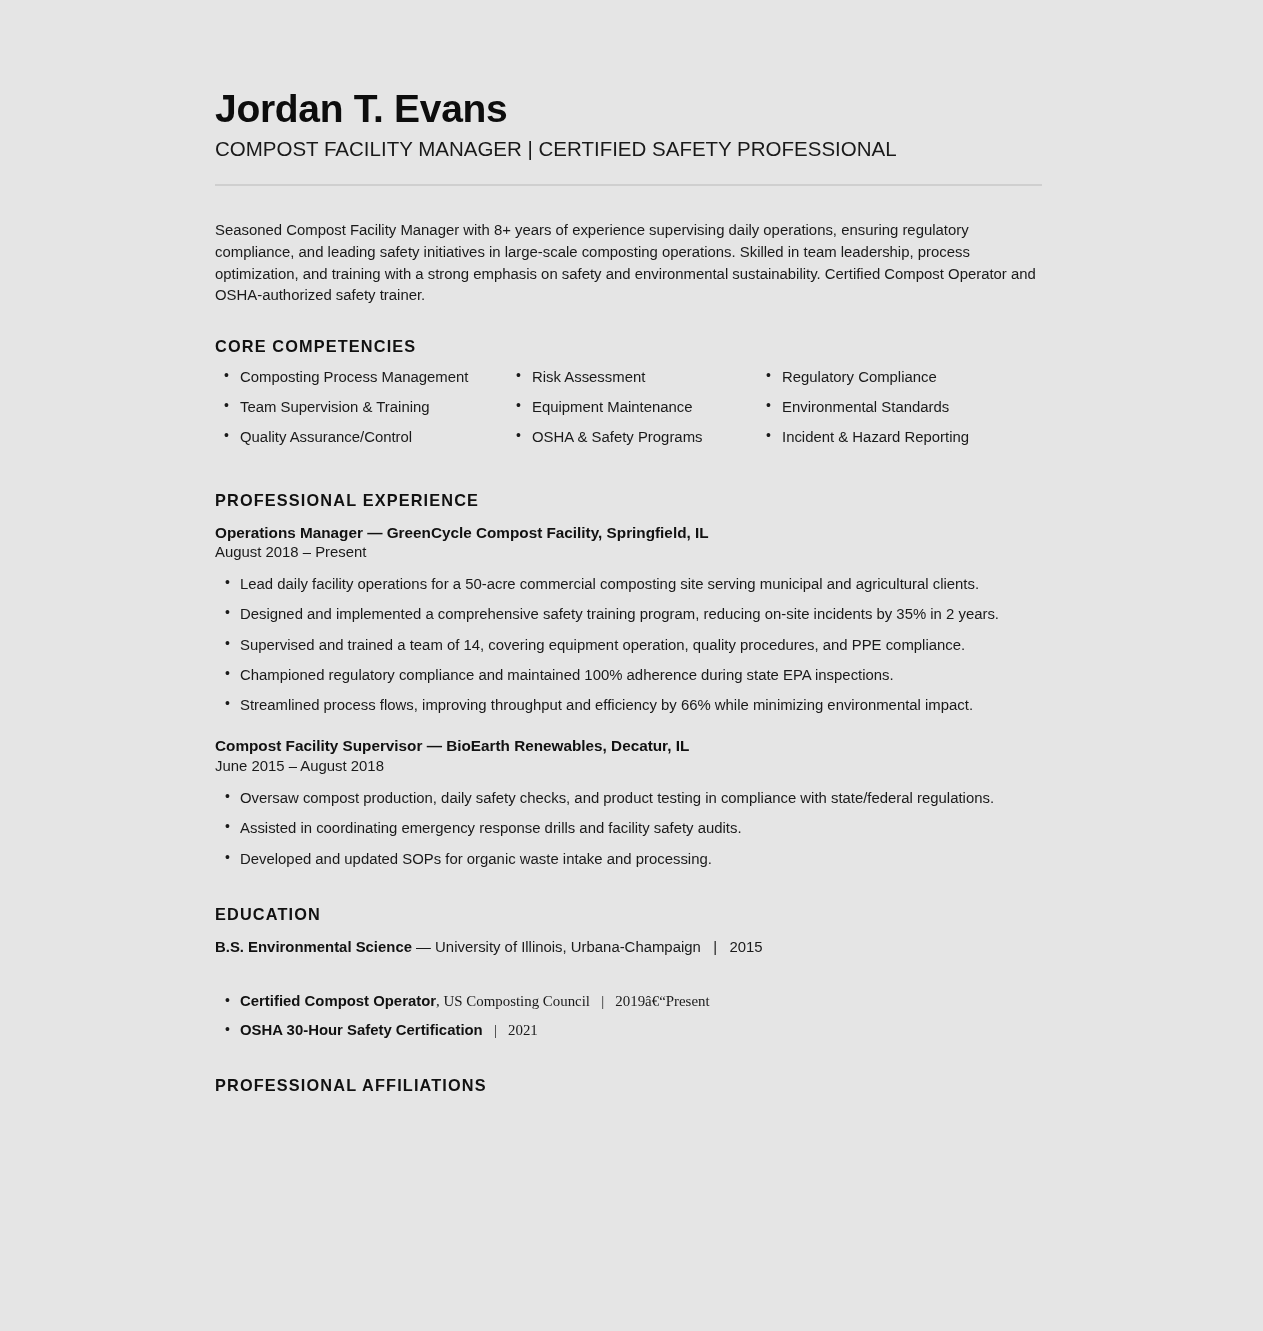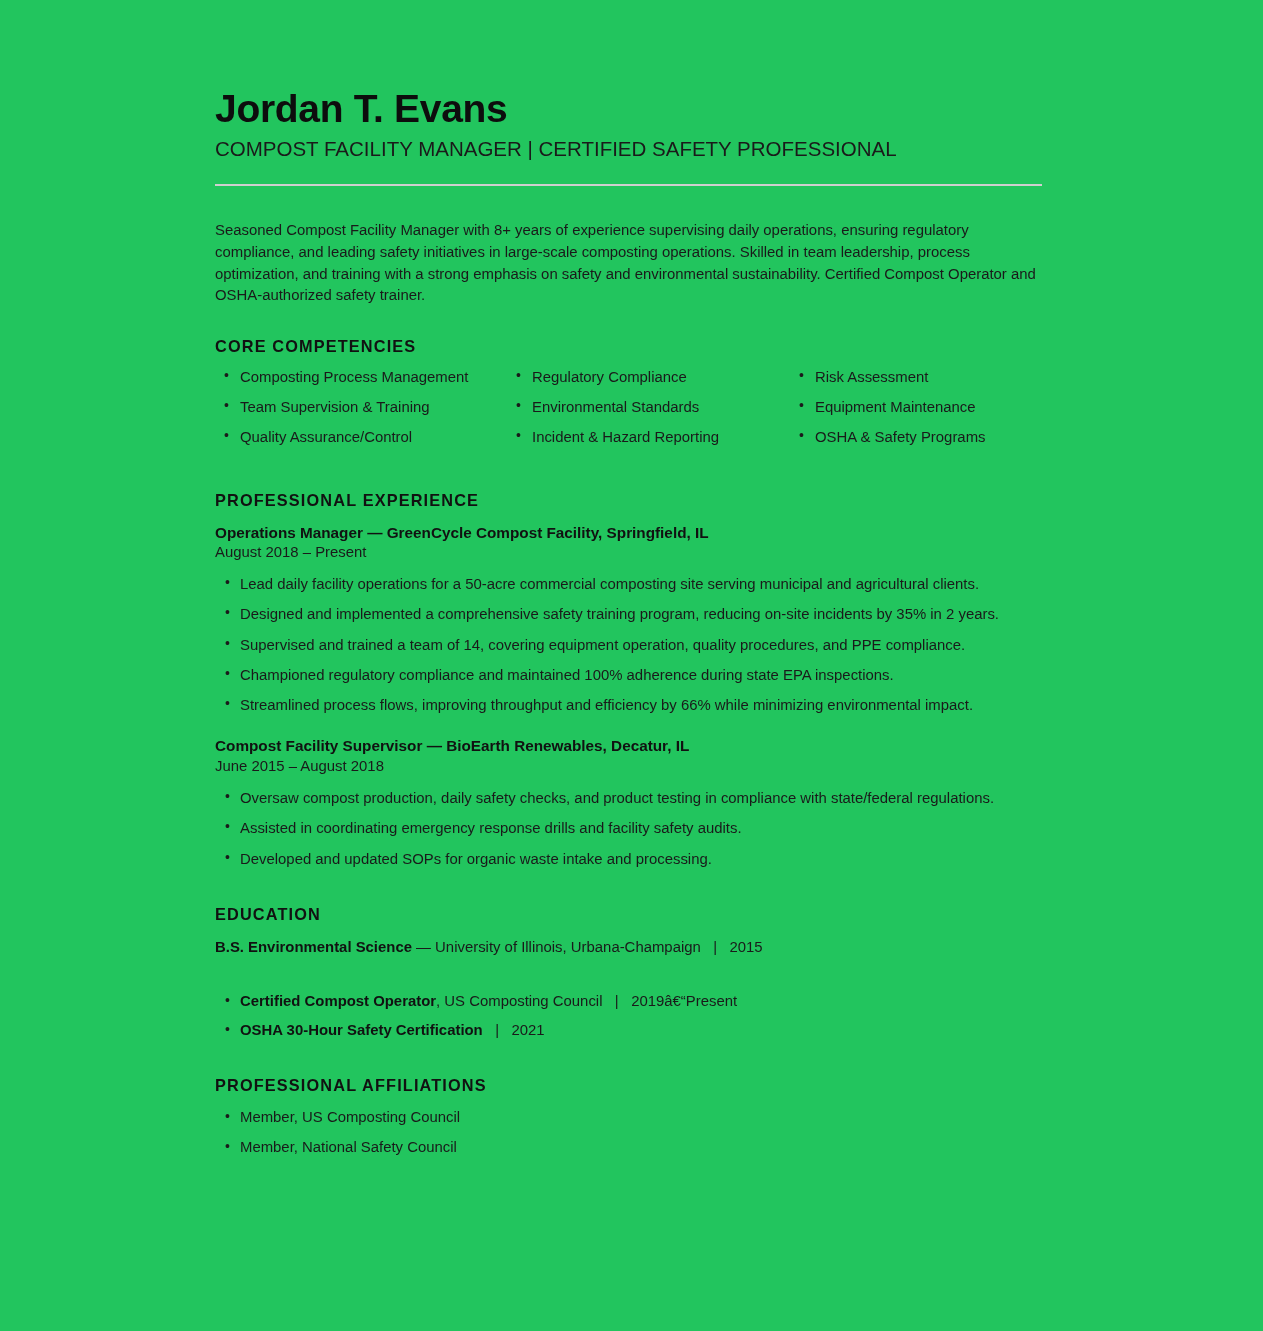--- a/index.html
+++ b/index.html
@@ -12,21 +12,21 @@
     height: 1331px;
     font-family: "Liberation Sans", sans-serif;
     color: #1a1a1a;
     -webkit-font-smoothing: antialiased;
   }
   .page {
     box-sizing: border-box;
     width: 1263px;
     min-height: 1331px;
     padding: 88px 221px 0 215px;
-    background: #22c55e;
+    background: #e5e5e5;
   }
 
   
   .name {
     font-size: 39px;
     font-weight: bold;
     line-height: 1.08;
     letter-spacing: -0.3px;
     margin: 0 0 7px 0;
     color: #0d0d0d;
@@ -183,20 +183,21 @@
     top: -1px;
     font-size: 14px;
     color: #1a1a1a;
   }
   .cert-list .cert-name {
     font-weight: bold;
     color: #111111;
   }
   .cert-list .cert-meta {
     white-space: pre;
+    font-family: Liberation Serif, serif;
   }
 
   
   .affil-list {
     list-style: none;
     margin: 0;
     padding: 0;
   }
   .affil-list li {
     position: relative;
@@ -240,32 +241,32 @@
   <div class="section s-core">
     <h2 class="section-title">CORE COMPETENCIES</h2>
     <div class="competencies">
       <div class="comp-col c1">
         <ul class="comp-list">
           <li>Composting Process Management</li>
           <li>Team Supervision &amp; Training</li>
           <li>Quality Assurance/Control</li>
         </ul>
       </div>
+      <div class="comp-col c3">
+        <ul class="comp-list">
+          <li>Risk Assessment</li>
+          <li>Equipment Maintenance</li>
+          <li>OSHA &amp; Safety Programs</li>
+        </ul>
+      </div>
       <div class="comp-col c2">
         <ul class="comp-list">
           <li>Regulatory Compliance</li>
           <li>Environmental Standards</li>
           <li>Incident &amp; Hazard Reporting</li>
-        </ul>
-      </div>
-      <div class="comp-col c3">
-        <ul class="comp-list">
-          <li>Risk Assessment</li>
-          <li>Equipment Maintenance</li>
-          <li>OSHA &amp; Safety Programs</li>
         </ul>
       </div>
     </div>
   </div>
 
   <div class="section s-exp">
     <h2 class="section-title">PROFESSIONAL EXPERIENCE</h2>
 
     <div class="job">
       <div class="job-title">Operations Manager — GreenCycle Compost Facility, Springfield, IL</div>
@@ -297,19 +298,15 @@
 
   <div class="section s-cert">
     <ul class="cert-list">
       <li><span class="cert-name">Certified Compost Operator</span><span class="cert-meta">, US Composting Council   |   2019â€“Present</span></li>
       <li><span class="cert-name">OSHA 30-Hour Safety Certification</span><span class="cert-meta">   |   2021</span></li>
     </ul>
   </div>
 
   <div class="section s-affil">
     <h2 class="section-title">PROFESSIONAL AFFILIATIONS</h2>
-    <ul class="affil-list">
-      <li>Member, US Composting Council</li>
-      <li>Member, National Safety Council</li>
-    </ul>
   </div>
 
 </div>
 
 </body></html>

